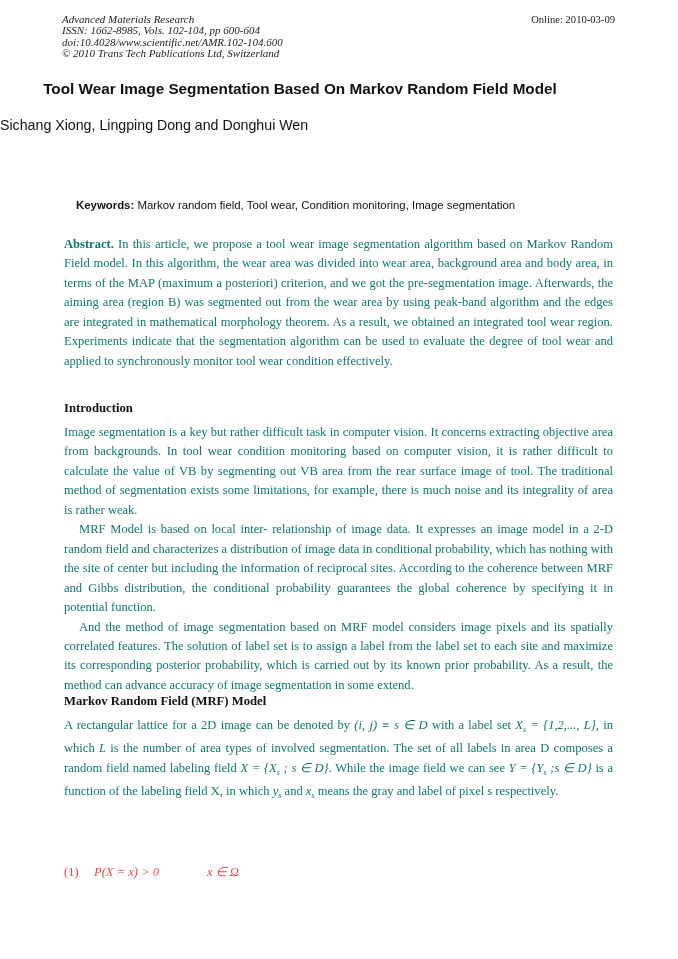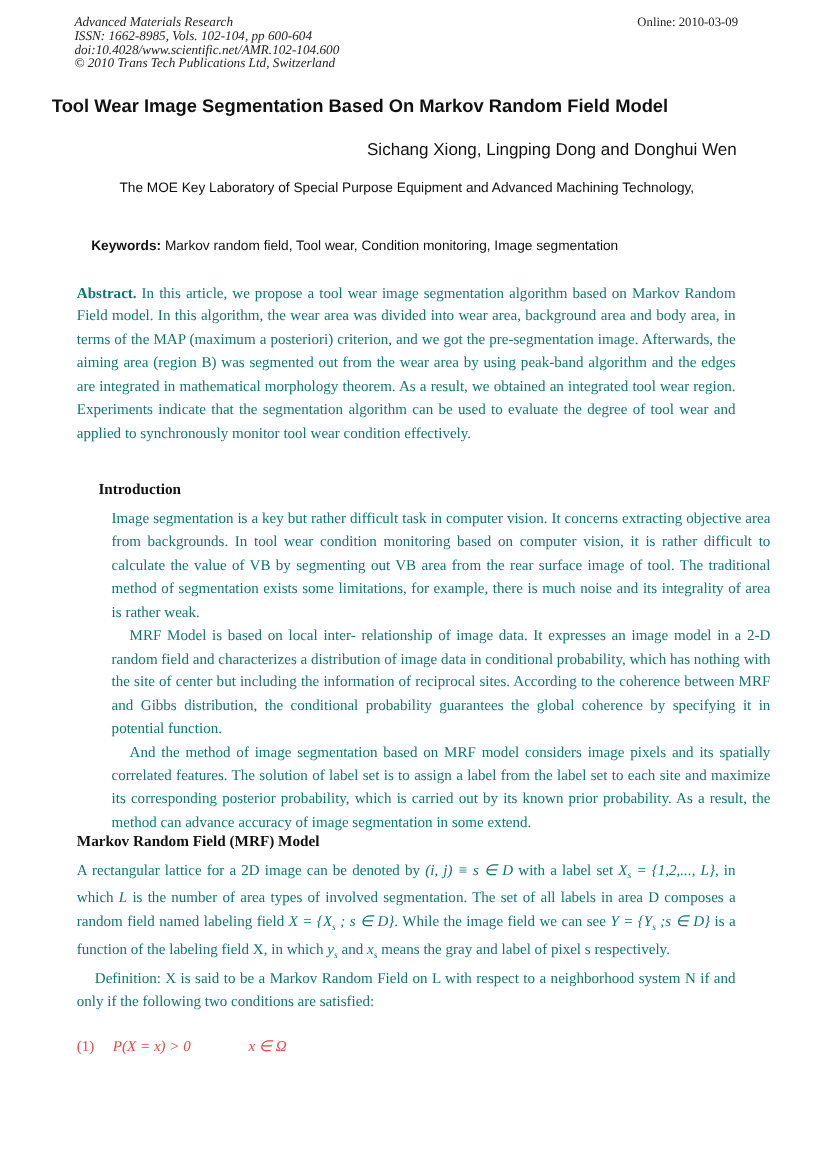--- a/index.html
+++ b/index.html
@@ -3,21 +3,21 @@
   <meta charset="utf-8">
   <style>
     html, body { margin: 0; padding: 0; background: #ffffff; }
     body {
       width: 678px; height: 959px; position: relative; overflow: hidden;
       color: #111;
     }
     .hdr { position: absolute; left: 62px; top: 14px; font-family: "Liberation Serif", serif; font-style: italic; font-size: 11px; line-height: 11.3px; color: #222; }
     .hdr-r { position: absolute; right: 63px; top: 14px; font-family: "Liberation Serif", serif; font-size: 10.6px; line-height: 11.3px; color: #222; }
     .title { position: absolute; left: 0; width: 600px; top: 80px; text-align: center; font-family: "Liberation Sans", sans-serif; font-weight: bold; font-size: 15.3px; color: #111; }
-    .authors { position: absolute; left: 0; width: 614px; top: 117px; text-align: right; font-family: "Liberation Sans", sans-serif; font-size: 14.2px; color: #111; }
+    .authors { position: absolute; left: 0; width: 614px; top: 117px; text-align: left; font-family: "Liberation Sans", sans-serif; font-size: 14.2px; color: #111; }
     .affil { position: absolute; left: 0; width: 678px; top: 150px; text-align: center; font-family: "Liberation Sans", sans-serif; font-size: 11.4px; line-height: 14.6px; color: #111; }
     .keywords { position: absolute; left: 64px; top: 199px; font-family: "Liberation Sans", sans-serif; font-size: 11.4px; color: #111; }
     .keywords b { font-weight: bold; padding-left: 12px; }
     .body { position: absolute; left: 64px; width: 549px; font-family: "Liberation Serif", serif; font-size: 12.55px; line-height: 19.45px; text-align: justify; color: #0f766e; }
     .body p { margin: 0; }
     .indent { text-indent: 15px; }
     .heading { position: absolute; left: 64px; font-family: "Liberation Serif", serif; font-weight: bold; font-size: 12.7px; color: #111; }
     .math { font-style: italic; }
     .sub { font-size: 8px; vertical-align: -3px; font-style: italic; }
     .eq { position: absolute; left: 64px; top: 864px; font-family: "Liberation Serif", serif; font-size: 12.55px; color: #ef4444; }
@@ -30,36 +30,34 @@
   <div>Advanced Materials Research</div>
   <div>ISSN: 1662-8985, Vols. 102-104, pp 600-604</div>
   <div>doi:10.4028/www.scientific.net/AMR.102-104.600</div>
   <div>© 2010 Trans Tech Publications Ltd, Switzerland</div>
 </div>
 <div class="hdr-r">Online: 2010-03-09</div>
 
 <div class="title">Tool Wear Image Segmentation Based On Markov Random Field Model</div>
 <div class="authors">Sichang Xiong, Lingping Dong and Donghui Wen</div>
 <div class="affil">
-  <div>The MOE Key Laboratory of Special Purpose Equipment and Advanced Machining Technology,</div>
 </div>
 <div class="keywords"><b>Keywords:</b><span> Markov random field, Tool wear, Condition monitoring, Image segmentation</span></div>
 
 <div class="body" style="top:235px;">
   <p><b>Abstract.</b><span> In this article, we propose a tool wear image segmentation algorithm based on Markov Random Field model. In this algorithm, the wear area was divided into wear area, background area and body area, in terms of the MAP (maximum a posteriori) criterion, and we got the pre-segmentation image. Afterwards, the aiming area (region B) was segmented out from the wear area by using peak-band algorithm and the edges are integrated in mathematical morphology theorem. As a result, we obtained an integrated tool wear region. Experiments indicate that the segmentation algorithm can be used to evaluate the degree of tool wear and applied to synchronously monitor tool wear condition effectively.</span></p>
 </div>
 
-<div class="heading" style="top:401px;margin-left:18px;">Introduction</div>
-<div class="body" style="top:423px;margin-left:29px;">
+<div class="heading" style="top:401px;">Introduction</div>
+<div class="body" style="top:423px;">
   <p>Image segmentation is a key but rather difficult task in computer vision. It concerns extracting objective area from backgrounds. In tool wear condition monitoring based on computer vision, it is rather difficult to calculate the value of VB by segmenting out VB area from the rear surface image of tool. The traditional method of segmentation exists some limitations, for example, there is much noise and its integrality of area is rather weak.</p>
   <p class="indent">MRF Model is based on local inter- relationship of image data. It expresses an image model in a 2-D random field and characterizes a distribution of image data in conditional probability, which has nothing with the site of center but including the information of reciprocal sites. According to the coherence between MRF and Gibbs distribution, the conditional probability guarantees the global coherence by specifying it in potential function.</p>
   <p class="indent">And the method of image segmentation based on MRF model considers image pixels and its spatially correlated features. The solution of label set is to assign a label from the label set to each site and maximize its corresponding posterior probability, which is carried out by its known prior probability. As a result, the method can advance accuracy of image segmentation in some extend.</p>
 </div>
 
 <div class="heading" style="top:694px;">Markov Random Field (MRF) Model</div>
 <div class="body" style="top:716px;">
   <p><span>A rectangular lattice for a 2D image can be denoted by </span><span class="math">(i, j) ≡ s ∈ D</span><span> with a label set </span><span class="math"><span>X</span><span class="sub">s</span><span> = {1,2,..., L}</span></span><span>, in which </span><span class="math">L</span><span> is the number of area types of involved segmentation. The set of all labels in area D composes a random field named labeling field </span><span class="math"><span>X = {X</span><span class="sub">s</span><span> ; s ∈ D}</span></span><span>. While the image field we can see </span><span class="math"><span>Y = {Y</span><span class="sub">s</span><span> ;s ∈ D}</span></span><span> is a function of the labeling field X, in which </span><span class="math"><span>y</span><span class="sub">s</span></span><span> and </span><span class="math"><span>x</span><span class="sub">s</span></span><span> means the gray and label of pixel s respectively.</span></p>
-  <p class="indent">Definition: X is said to be a Markov Random Field on L with respect to a neighborhood system N if and only if the following two conditions are satisfied:</p>
 </div>
 
 <div class="eq">
   <span style="width:30px;">(1)</span><span class="math" style="width:113px;">P(X = x) &gt; 0</span><span class="math">x ∈ Ω</span>
 </div>
 
 </body></html>

